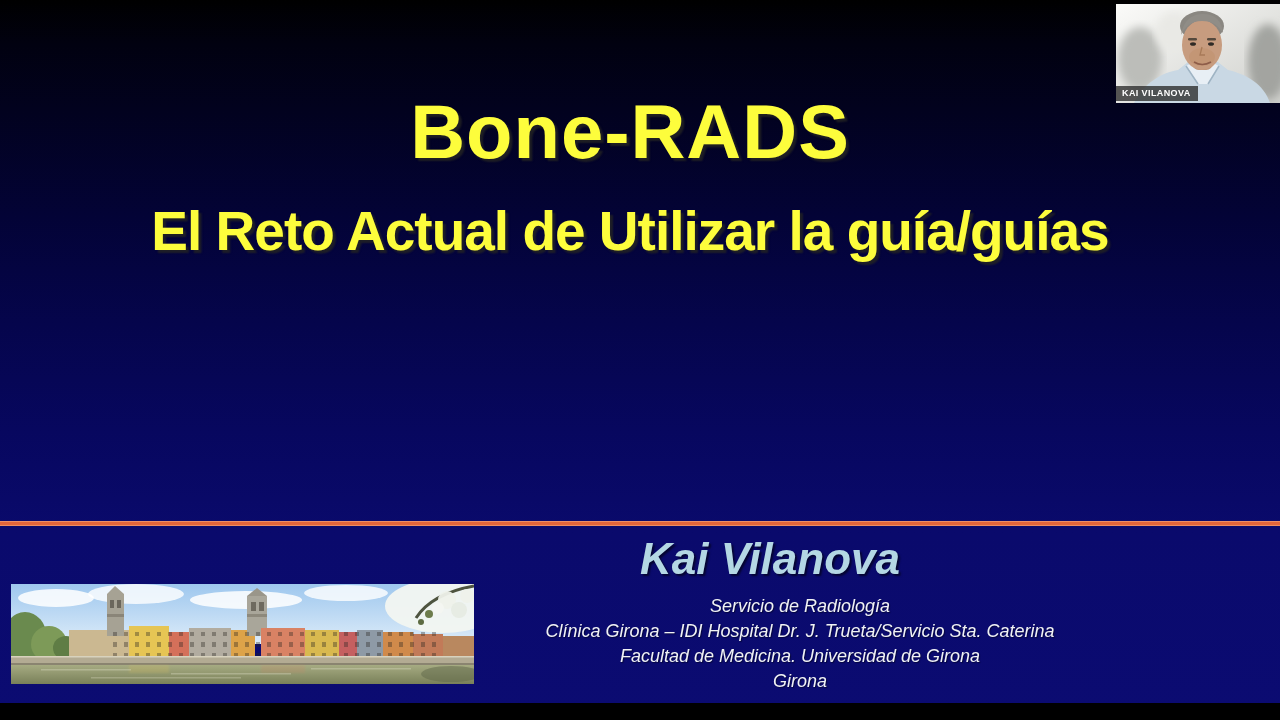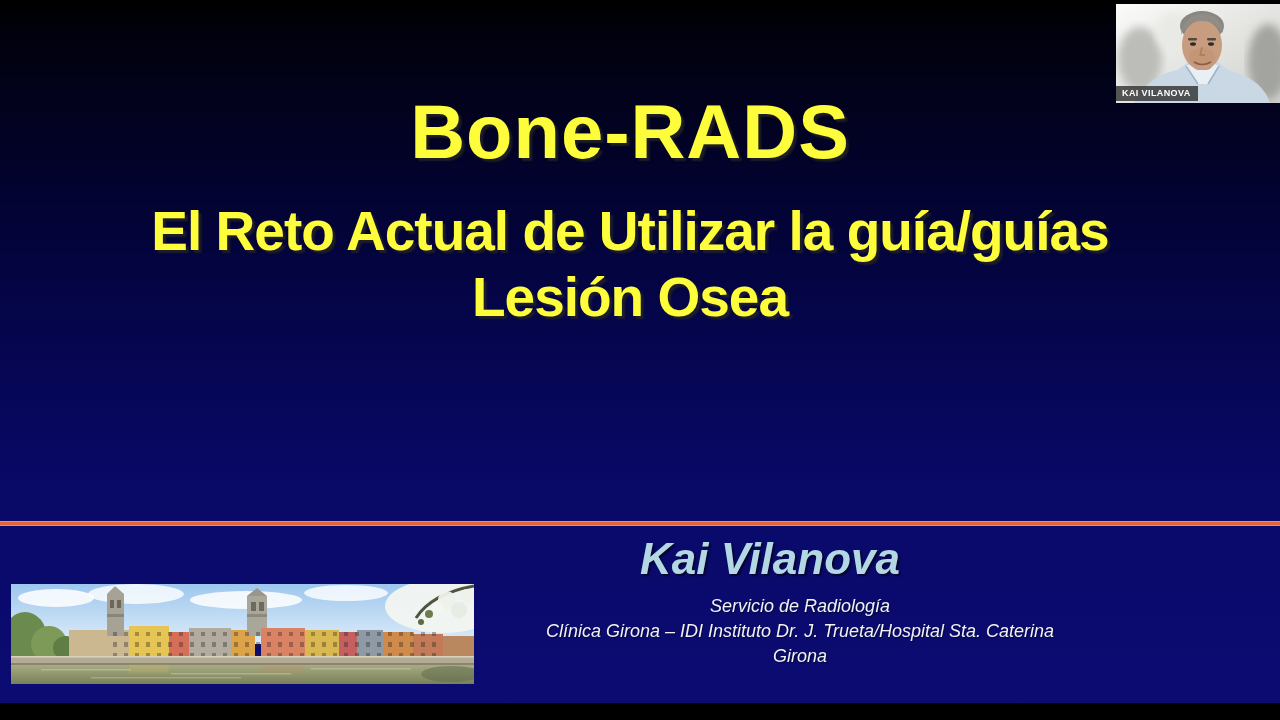--- a/index.html
+++ b/index.html
@@ -45,30 +45,30 @@
 <body>
 
 <div class="screen">
 
   <div class="slide">
 
     <h1 class="title">Bone-RADS</h1>
 
     <div class="subtitle">
       <div class="subtitle-line">El Reto Actual de Utilizar la guía/guías</div>
-      <div class="subtitle-line">Lesión Osea</div>
     </div>
 
     <div class="divider"></div>
 
     <div class="speaker-name">Kai Vilanova</div>
 
     <div class="affiliations">
       <div class="affiliation-line">Servicio de Radiología</div>
-      <div class="affiliation-line">Clínica Girona – IDI Instituto Dr. J. Trueta/Hospital Sta. Caterina</div>
+      <div class="affiliation-line">Clínica Girona – IDI Hospital Dr. J. Trueta/Servicio Sta. Caterina</div>
+      <div class="affiliation-line">Facultad de Medicina. Universidad de Girona</div>
       <div class="affiliation-line">Girona</div>
     </div>
 
     <div class="girona-photo">
       <svg width="463" height="100" viewBox="0 0 463 100" xmlns="http://www.w3.org/2000/svg">
         <defs>
           <linearGradient id="sky" x1="0" y1="0" x2="0" y2="1">
             <stop offset="0" stop-color="#9ec7ee"></stop>
               <stop offset="1" stop-color="#ddecf9"></stop>
           </linearGradient>

